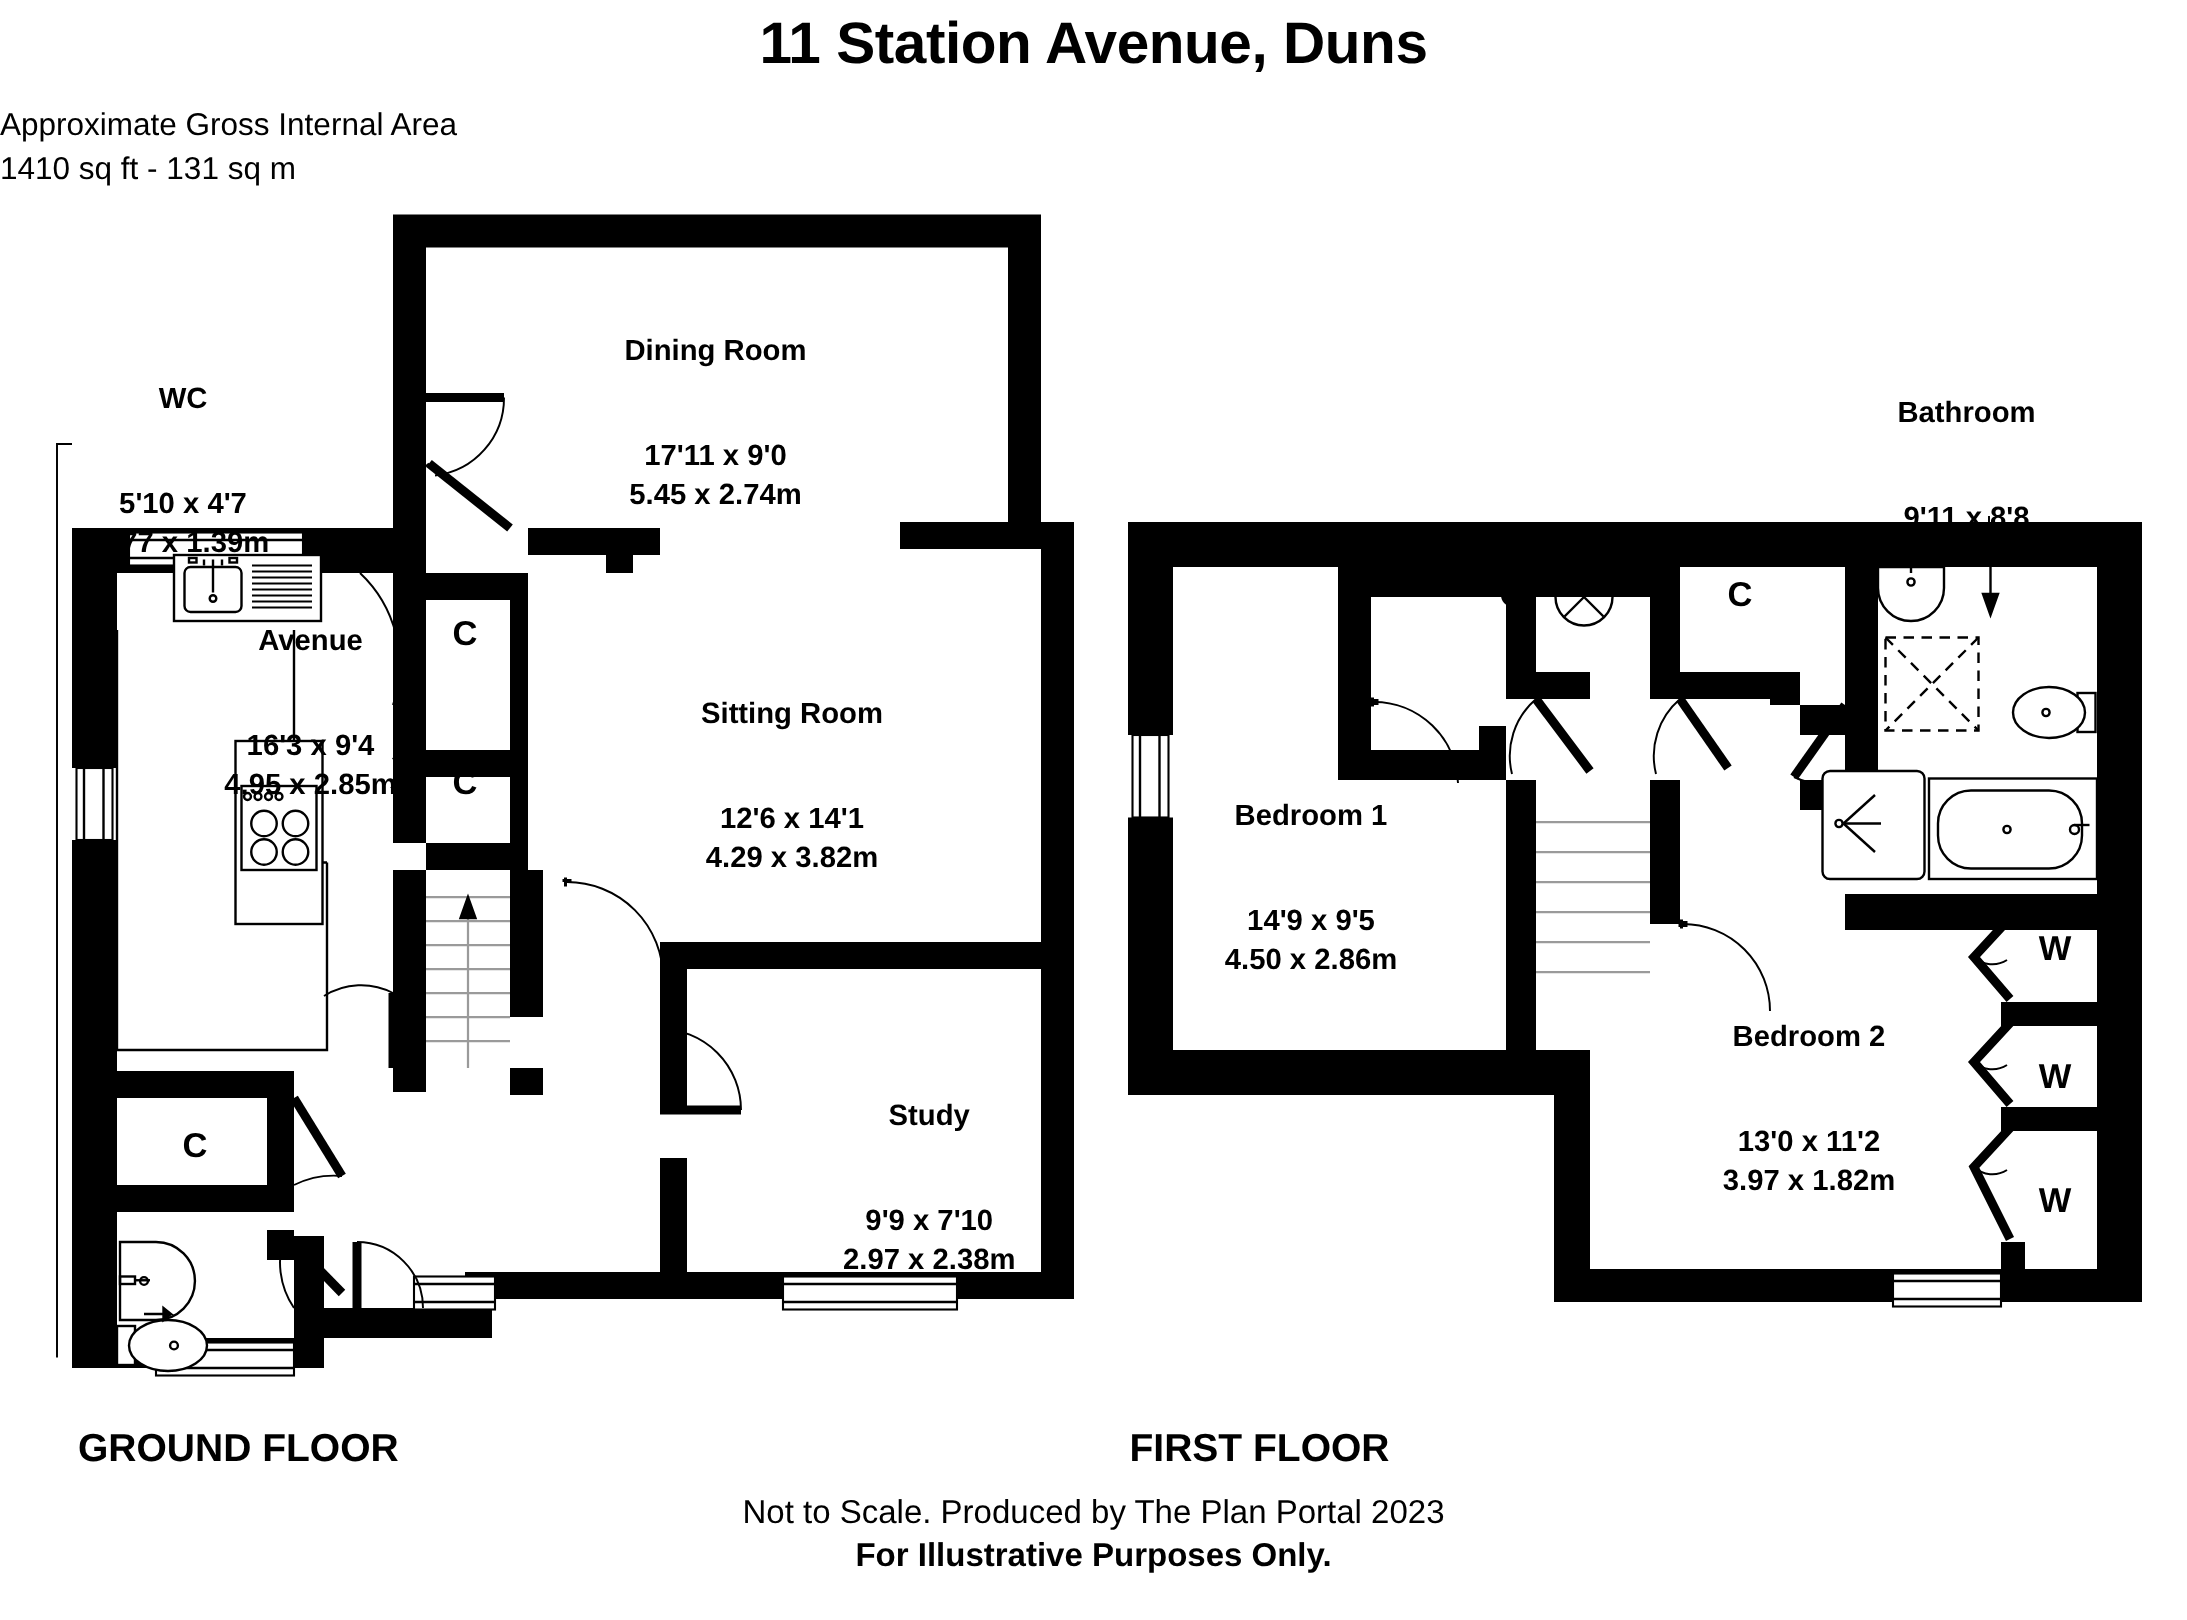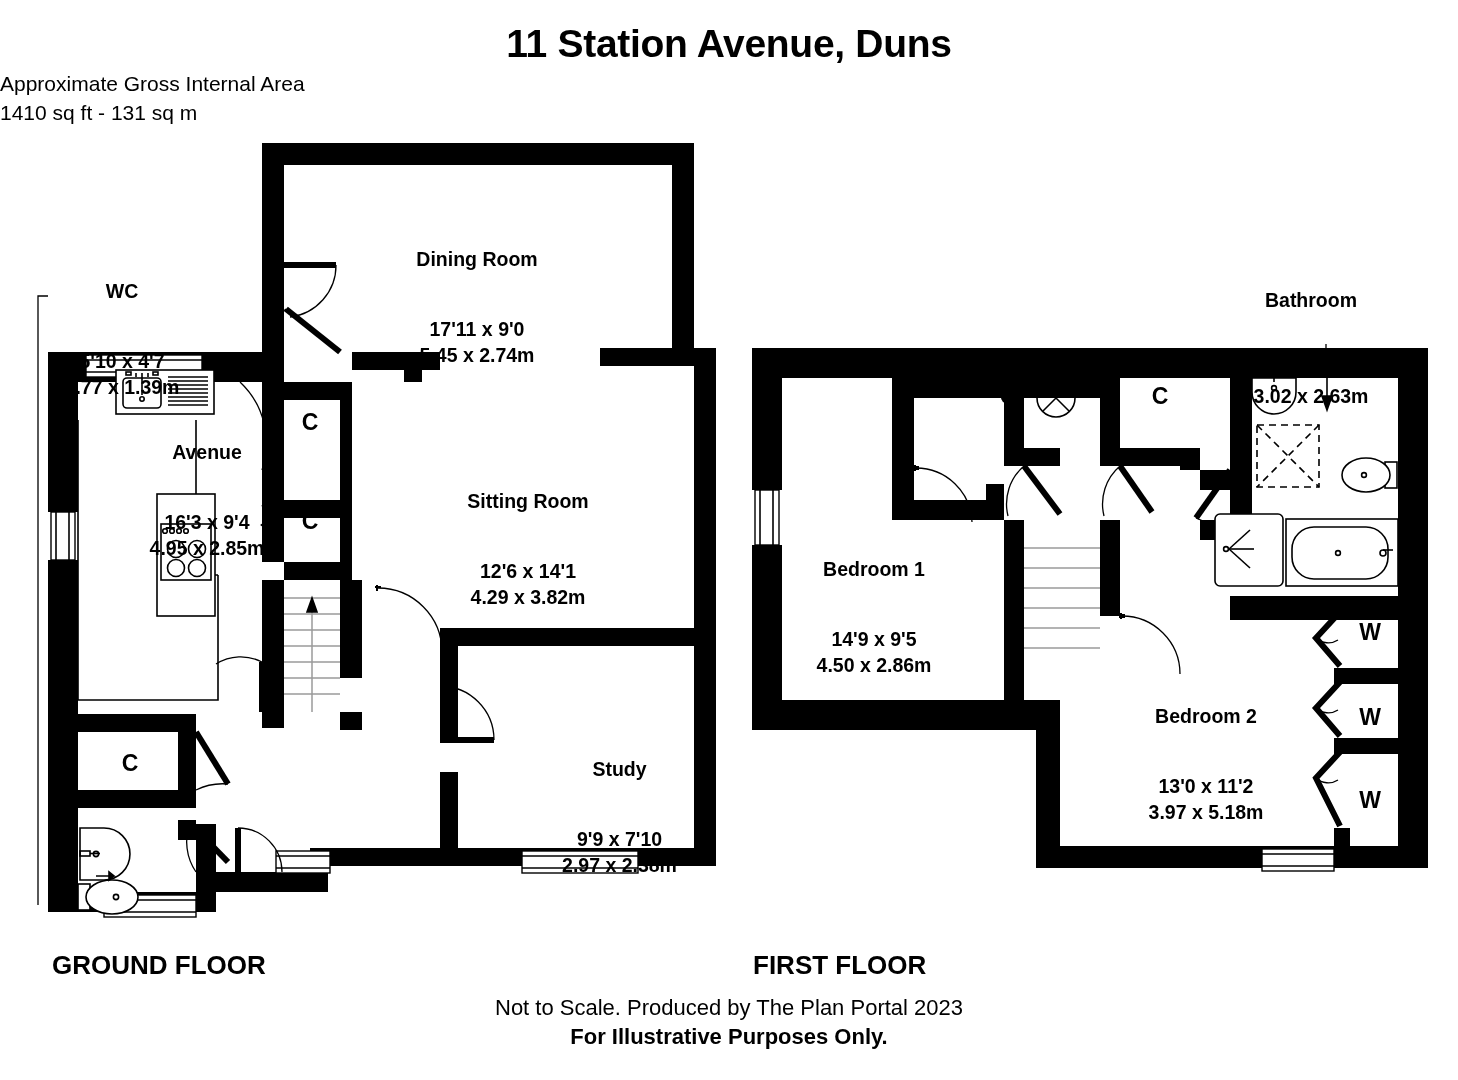--- a/index.html
+++ b/index.html
@@ -43,36 +43,36 @@
 
   
   .txt { position: absolute; white-space: nowrap; }
   .plan-title {
     font-size: 39px;
     font-weight: bold;
     letter-spacing: -0.3px;
     text-align: center;
     width: 100%;
     left: 0;
-    top: 22px;
+    top: 8px;
   }
   .plan-sub {
     font-size: 21px;
     font-weight: normal;
     text-align: left;
     width: 100%;
     left: 0;
   }
   .room-label {
     font-size: 19.5px;
     font-weight: bold;
     text-align: center;
     line-height: 26px;
   }
-  .room-label .rl-name { display: block; margin-top: 25px; }
+  .room-label .rl-name { display: block; }
   .room-label .rl-imp  { display: block; margin-top: 44px; }
   .room-label .rl-met  { display: block; }
   .cupboard-letter {
     font-size: 23px;
     font-weight: bold;
     text-align: center;
   }
   .floor-caption {
     font-size: 26px;
     font-weight: bold;
@@ -467,21 +467,21 @@
 
   <div class="txt room-label" style="left:768px; top:531px; width:212px;">
     <span class="rl-name">Bedroom 1</span>
     <span class="rl-imp">14'9 x 9'5</span>
     <span class="rl-met">4.50 x 2.86m</span>
   </div>
 
   <div class="txt room-label" style="left:1096px; top:678px; width:220px;">
     <span class="rl-name">Bedroom 2</span>
     <span class="rl-imp">13'0 x 11'2</span>
-    <span class="rl-met">3.97 x 5.18m</span>
+    <span class="rl-met">3.97 x 1.82m</span>
   </div>
 
   <div class="txt cupboard-letter" style="left:990px; top:383px; width:36px;">C</div>
   <div class="txt cupboard-letter" style="left:1142px; top:383px; width:36px;">C</div>
 
   <div class="txt cupboard-letter" style="left:1352px; top:619px; width:36px;">W</div>
   <div class="txt cupboard-letter" style="left:1352px; top:704px; width:36px;">W</div>
   <div class="txt cupboard-letter" style="left:1352px; top:787px; width:36px;">W</div>
 
   <div class="txt floor-caption" style="left:52px; top:950px;">GROUND FLOOR</div>

